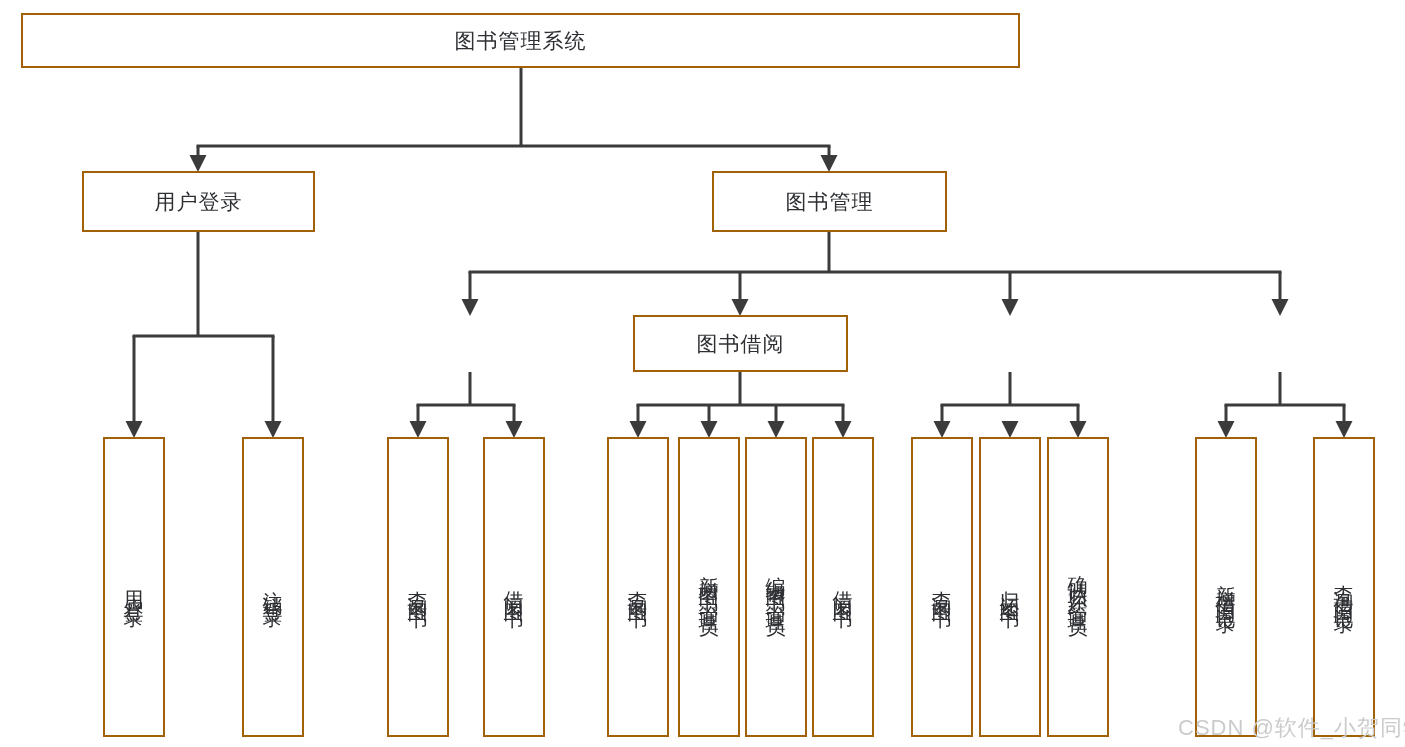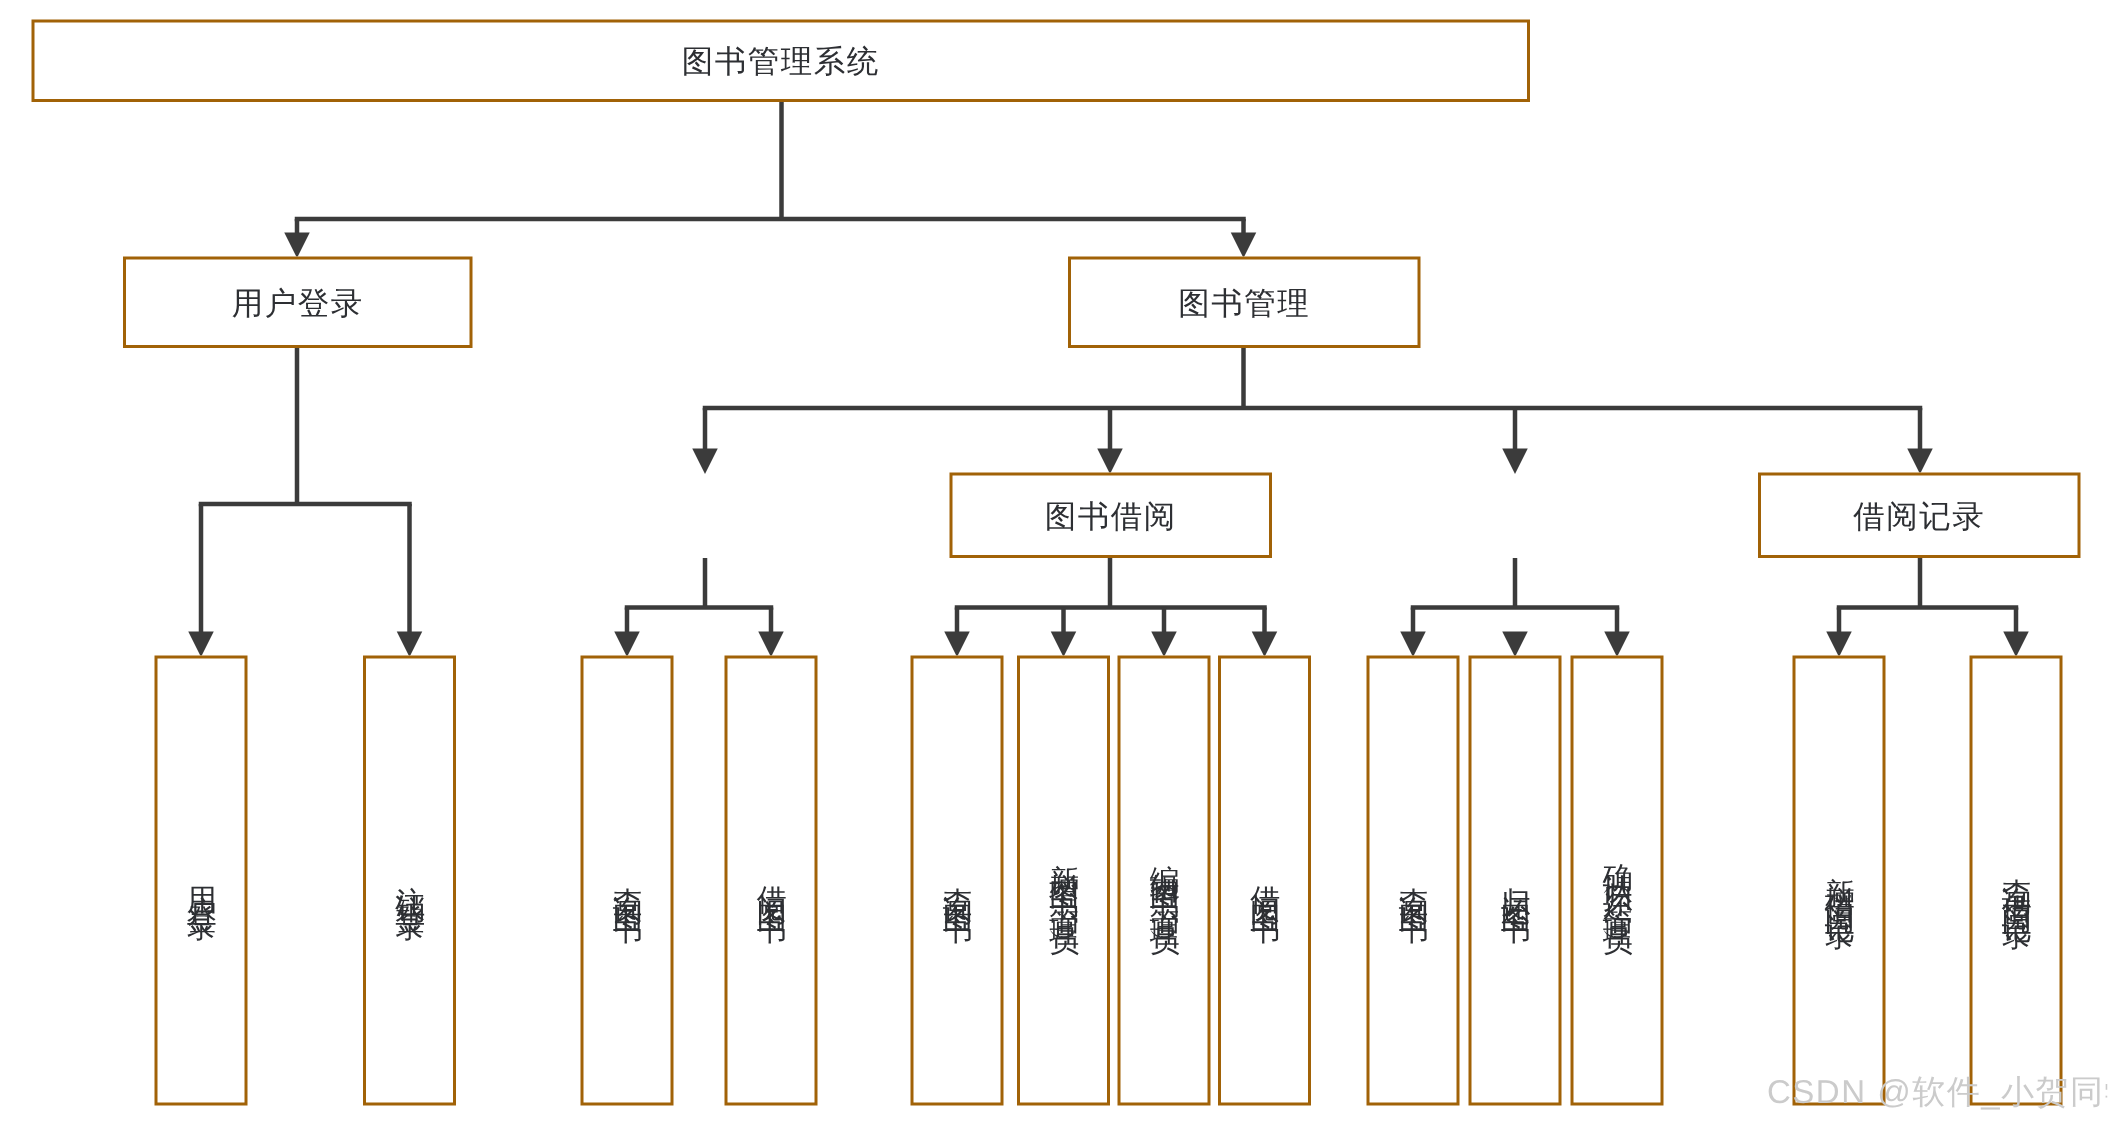--- a/index.html
+++ b/index.html
@@ -120,21 +120,20 @@
       <polygon points="1335.5,421 1352.5,421 1344,438"></polygon>
     </g>
   </svg>
 
   <div class="box h-box" style="left:21px; top:13px; width:999px; height:55px;">图书管理系统</div>
 
   <div class="box h-box" style="left:82px; top:171px; width:233px; height:61px;">用户登录</div>
   <div class="box h-box" style="left:712px; top:171px; width:235px; height:61px;">图书管理</div>
 
   <div class="box h-box" style="left:633px; top:315px; width:215px; height:57px;">图书借阅</div>
-  <div class="box h-box" style="left:1172px; top:315px; width:215px; height:57px;">借阅记录</div>
 
   <div class="box v-box" style="left:103px; top:437px; width:62px; height:300px;">用户登录</div>
   <div class="box v-box" style="left:242px; top:437px; width:62px; height:300px;">注销登录</div>
 
   <div class="box v-box" style="left:387px; top:437px; width:62px; height:300px;">查询图书</div>
   <div class="box v-box" style="left:483px; top:437px; width:62px; height:300px;">借阅图书</div>
 
   <div class="box v-box" style="left:607px; top:437px; width:62px; height:300px;">查询图书</div>
   <div class="box v-box" style="left:678px; top:437px; width:62px; height:300px;">新增图书（管理员）</div>
   <div class="box v-box" style="left:745px; top:437px; width:62px; height:300px;">编辑图书（管理员）</div>

